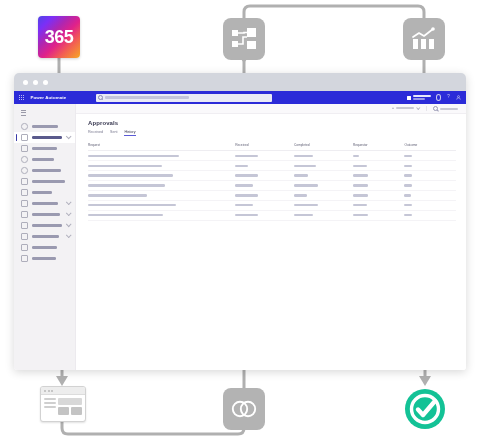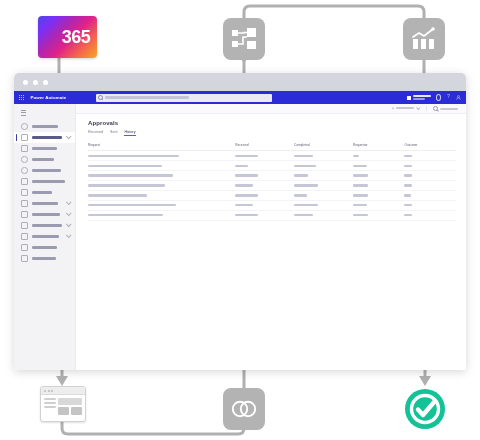--- a/index.html
+++ b/index.html
@@ -22,21 +22,20 @@
     display:flex;align-items:center;justify-content:center;
   }
 
   
   #logo365{left:38px;top:16px;}
   .logo365-box{
     width:42px;height:42px;border-radius:4px;
     background:linear-gradient(135deg,#4f46e5 0%,#7b2ff7 18%,#b026b0 38%,#e0218a 55%,#f25c54 74%,#f7a823 100%);
     display:flex;align-items:center;justify-content:center;
     box-shadow:0 1px 3px rgba(0,0,0,.18);
-    padding-left:17px;
   }
   .logo365-text{
     color:#ffffff;font-size:18px;font-weight:bold;letter-spacing:-.5px;
     font-family:"Liberation Sans", sans-serif;line-height:1;
   }
 
   
   #nodeFlow{left:223px;top:18px;}
   
   #nodeChart{left:403px;top:18px;}

